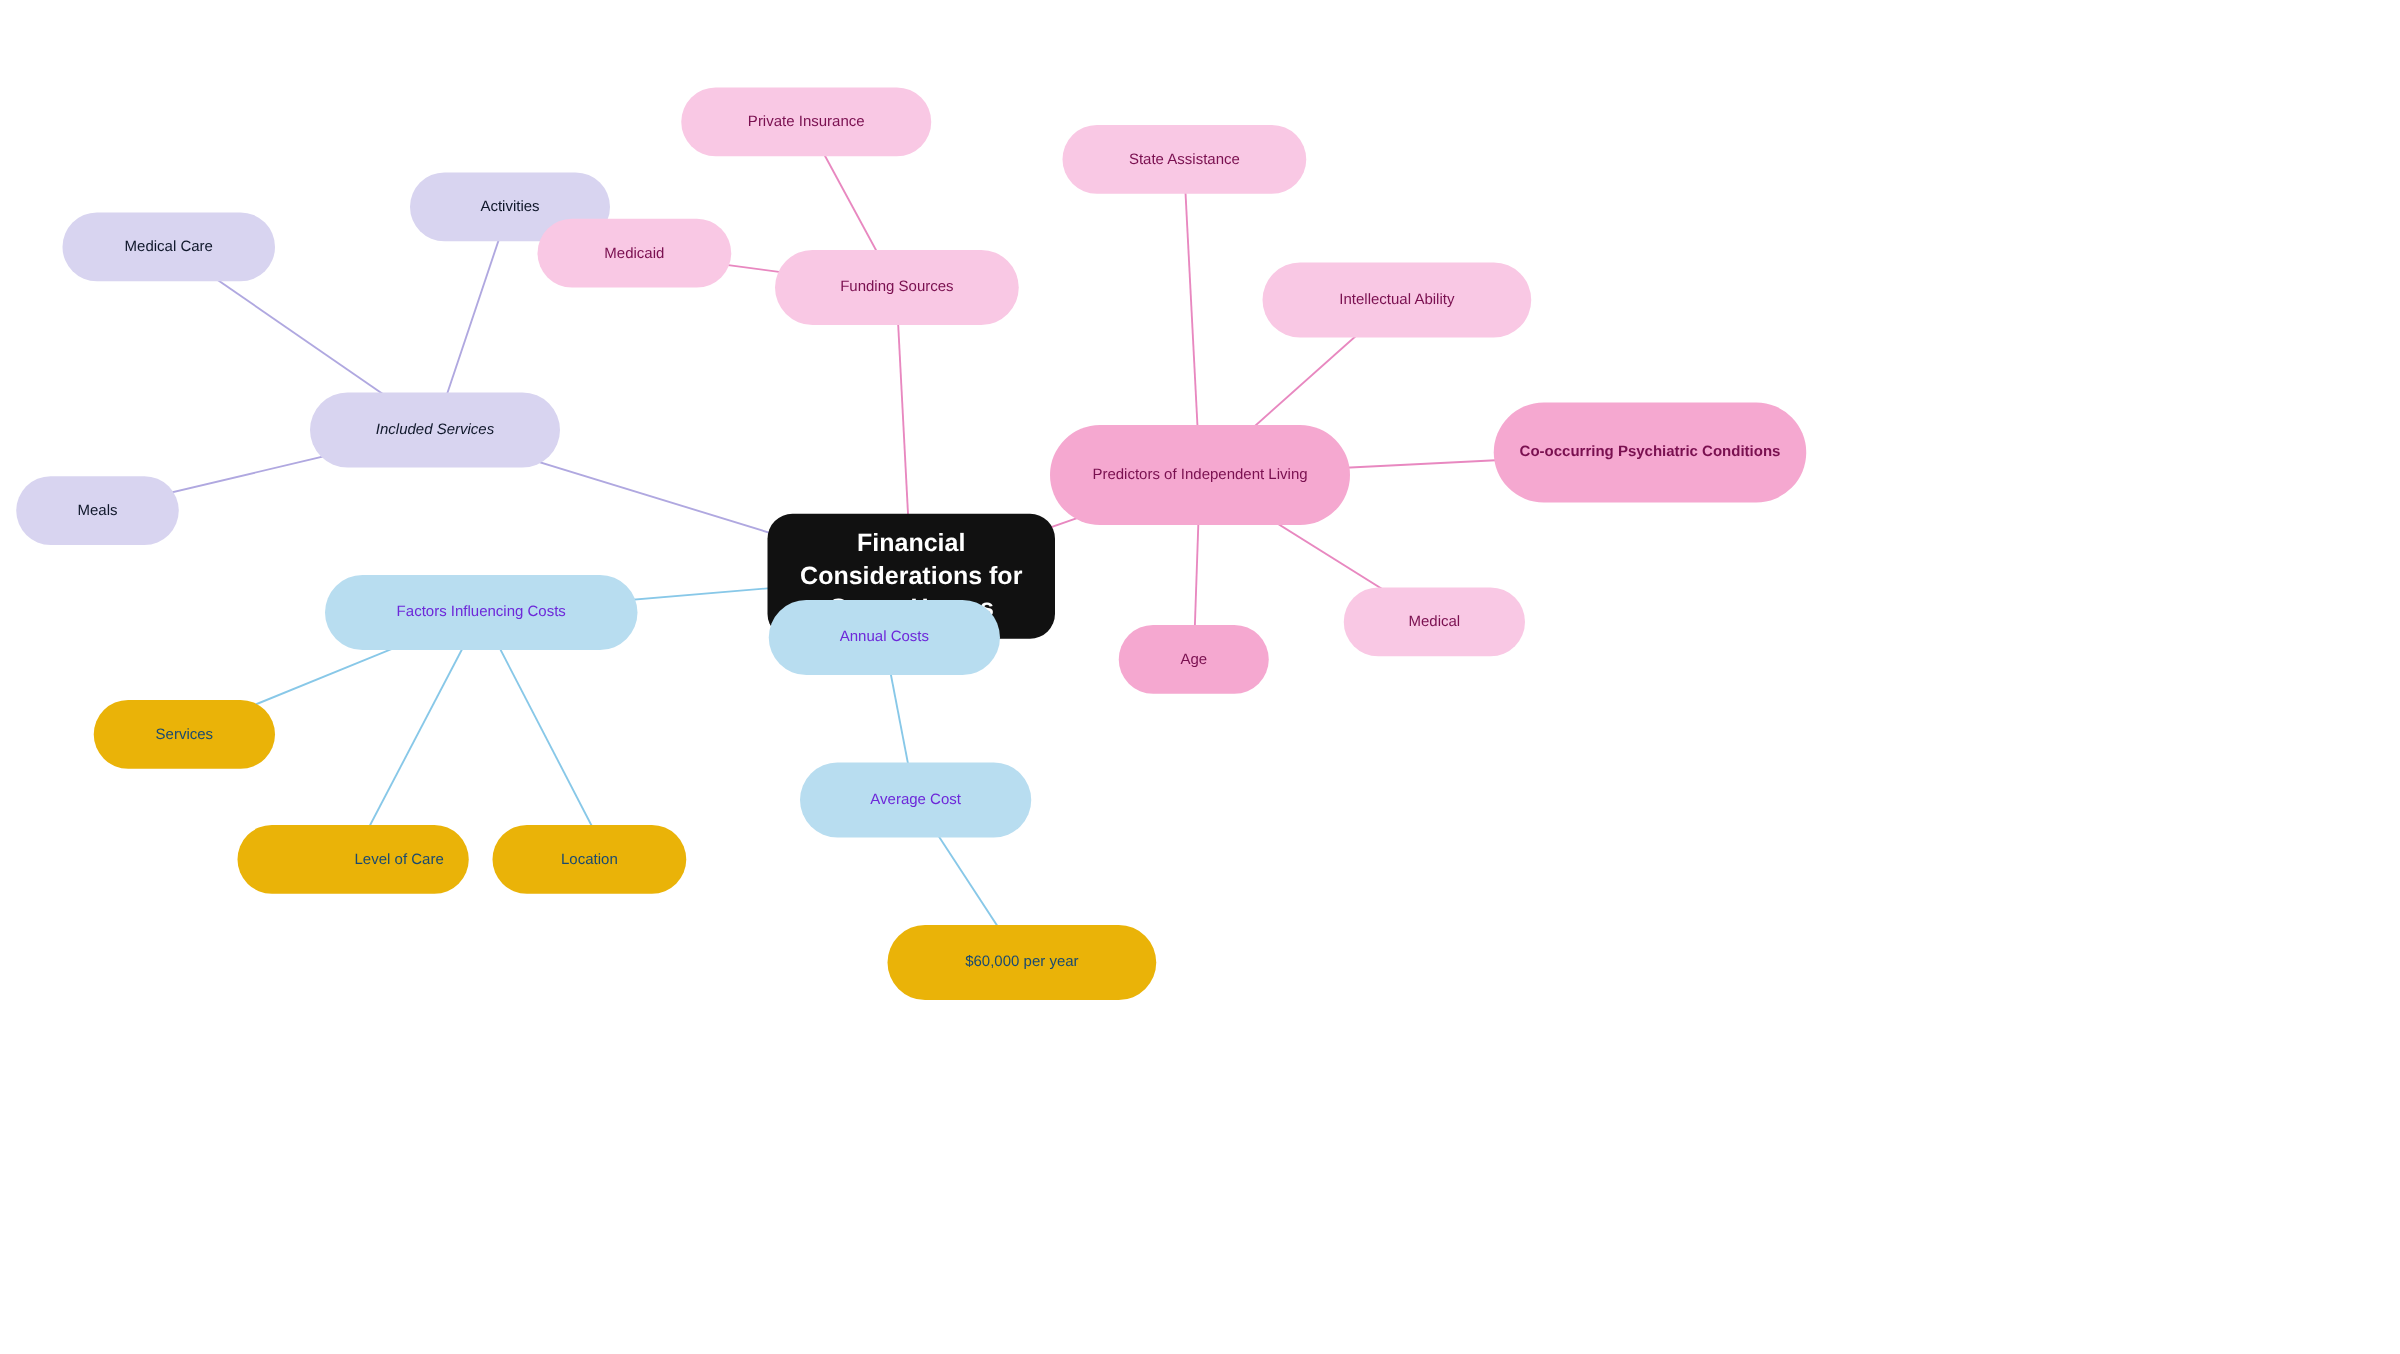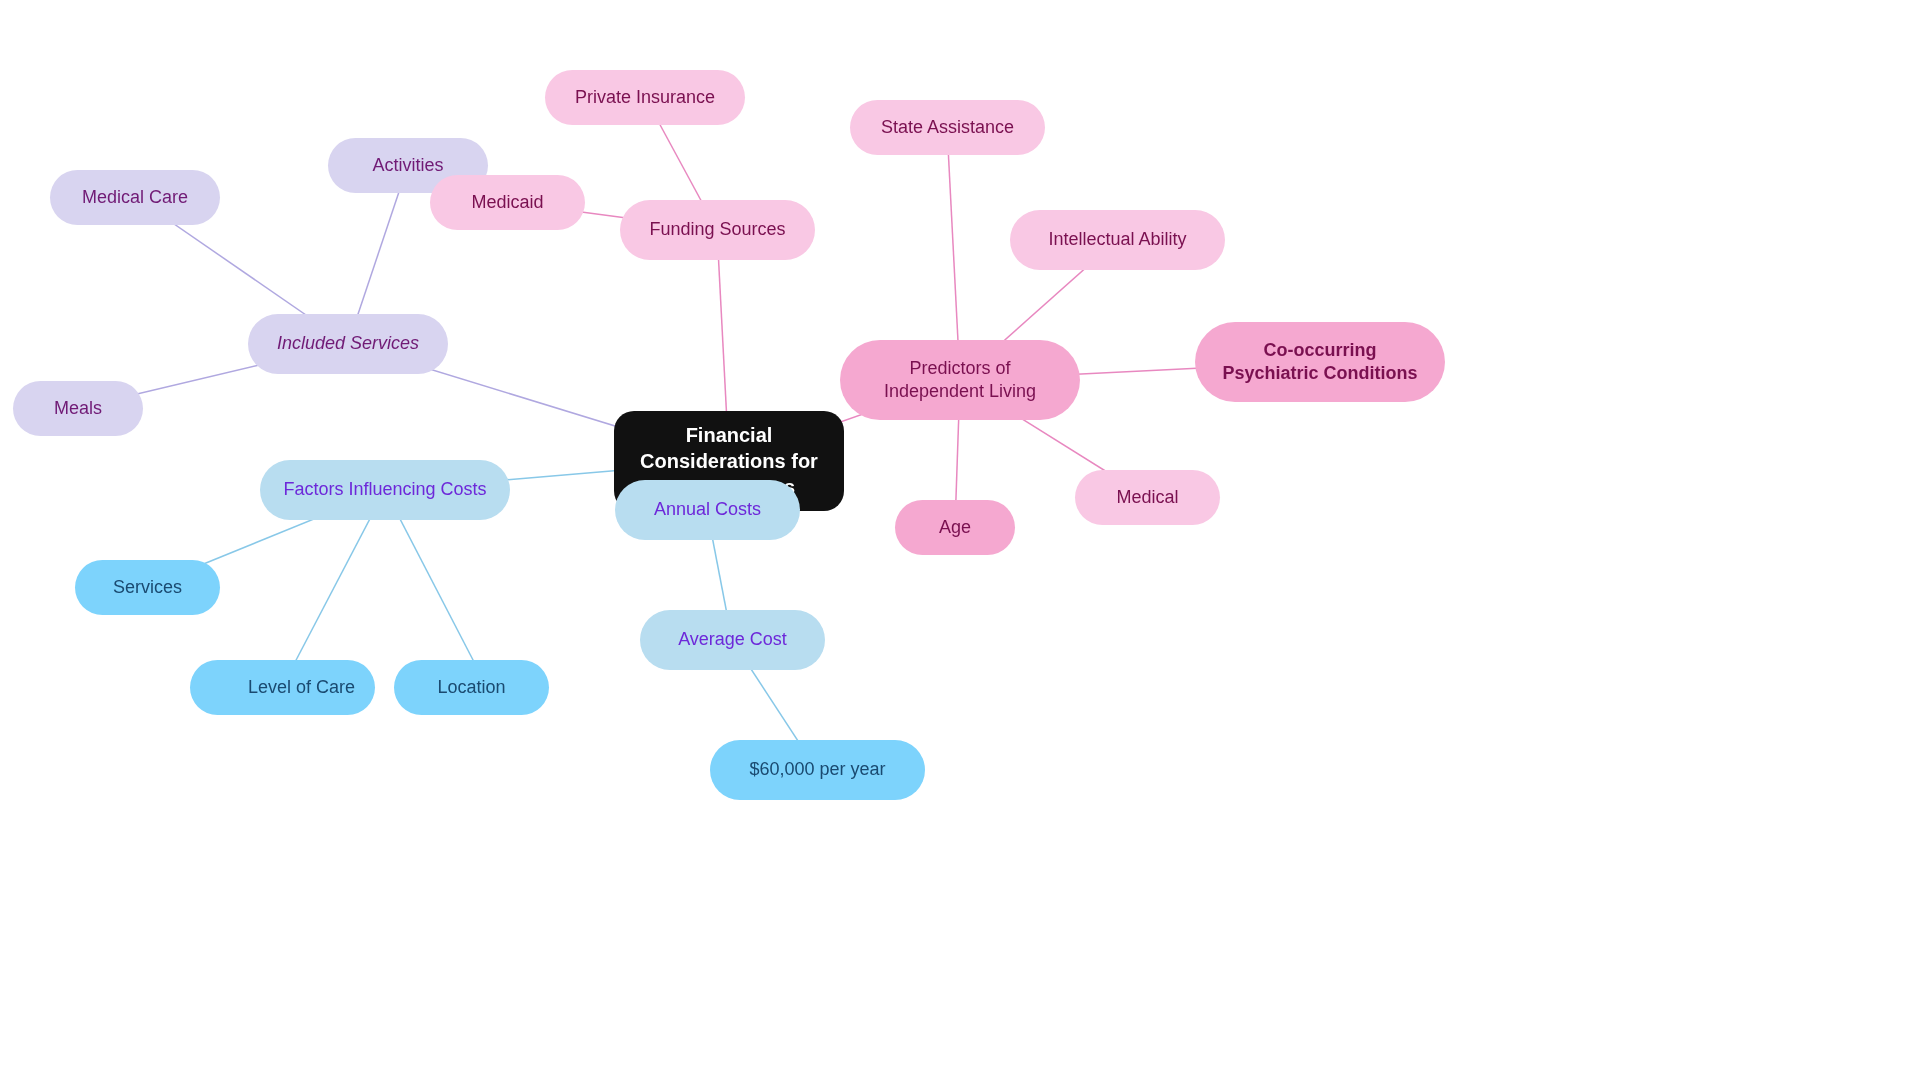--- a/index.html
+++ b/index.html
@@ -21,40 +21,40 @@
       z-index: 0;
     }
 
     .node {
       position: absolute;
       display: flex;
       align-items: center;
       justify-content: center;
       text-align: center;
       border-radius: 40px;
-      font-size: 18px;
+      font-size: 12px;
       font-weight: 500;
       z-index: 1;
       padding: 12px 20px;
       line-height: 1.3;
     }
 
     .node-center {
       background: #111111;
       color: #ffffff;
       font-size: 20px;
       font-weight: 600;
       border-radius: 20px;
       width: 230px;
       height: 100px;
     }
 
     .node-purple {
       background: #d8d4f0;
-      color: #701a75;
+      color: #0f172a;
       border: none;
     }
 
     .node-pink {
       background: #f5a8d0;
       color: #7a1050;
       border: none;
     }
 
     .node-pink-light {
@@ -63,21 +63,21 @@
       border: none;
     }
 
     .node-blue {
       background: #b8ddf0;
       color: #6d28d9;
       border: none;
     }
 
     .node-blue-light {
-      background: #7dd3fc;
+      background: #eab308;
       color: #1a4a70;
       border: none;
     }
   </style>
 </head>
 <body>
 
 <svg id="connections">
     <line x1="729" y1="461" x2="348" y2="344" stroke="#b0a8e0" stroke-width="1.5"></line>
     <line x1="348" y1="344" x2="408" y2="165" stroke="#b0a8e0" stroke-width="1.5"></line>

